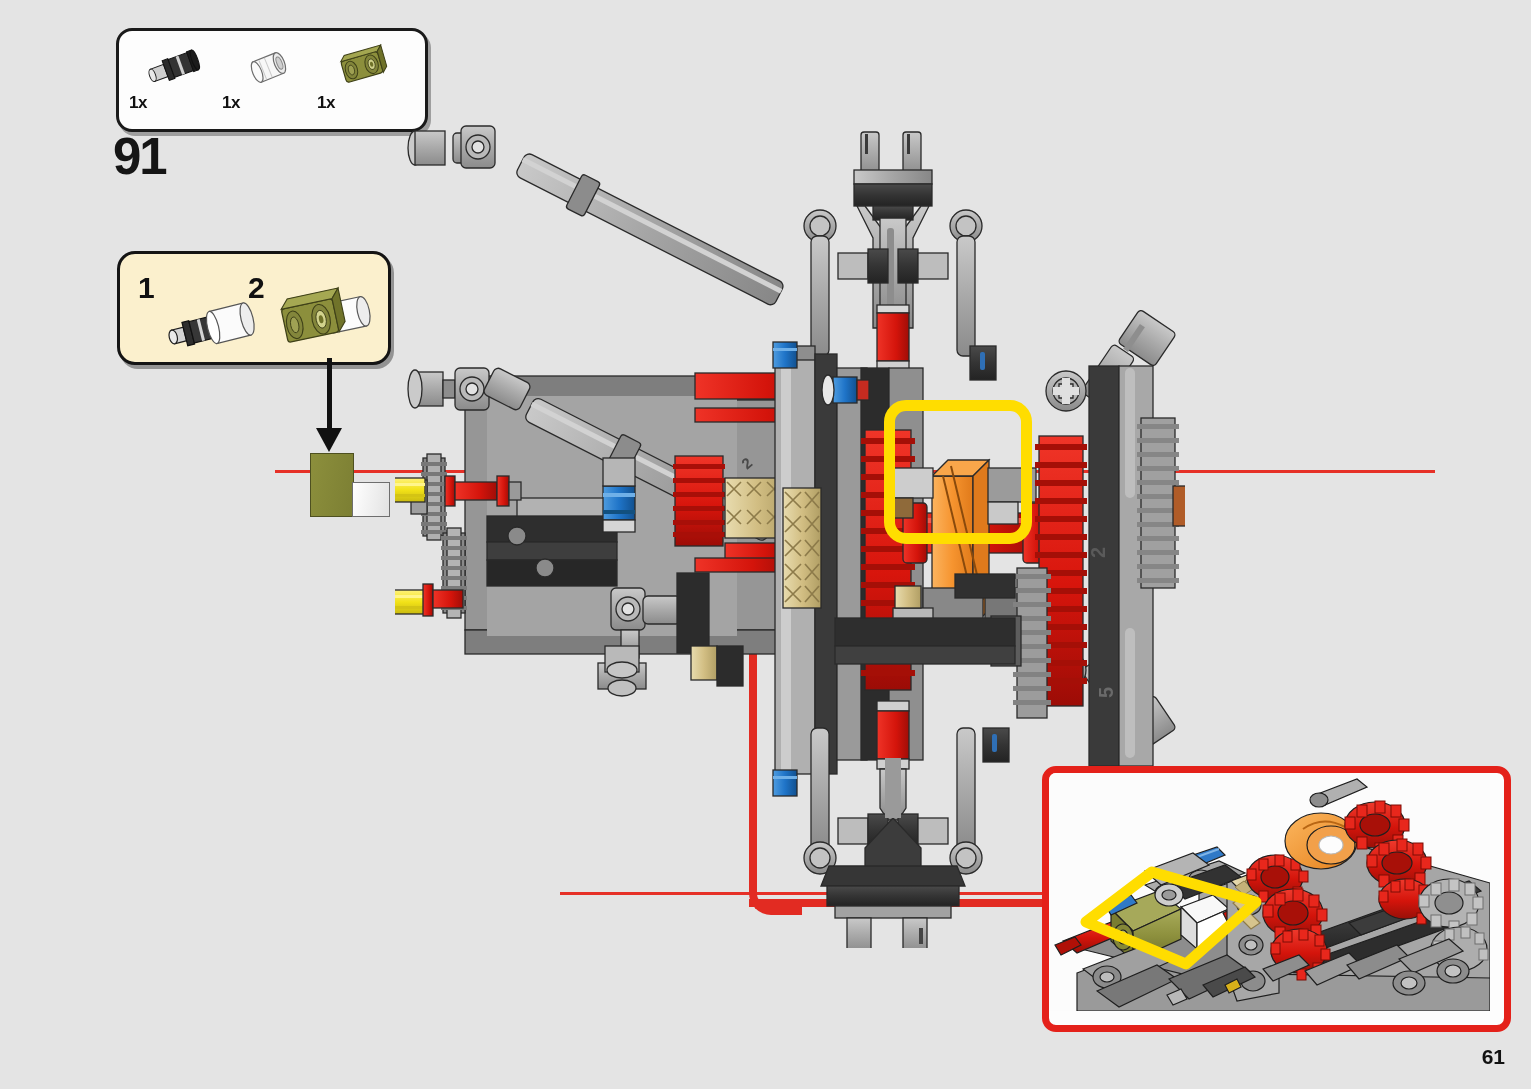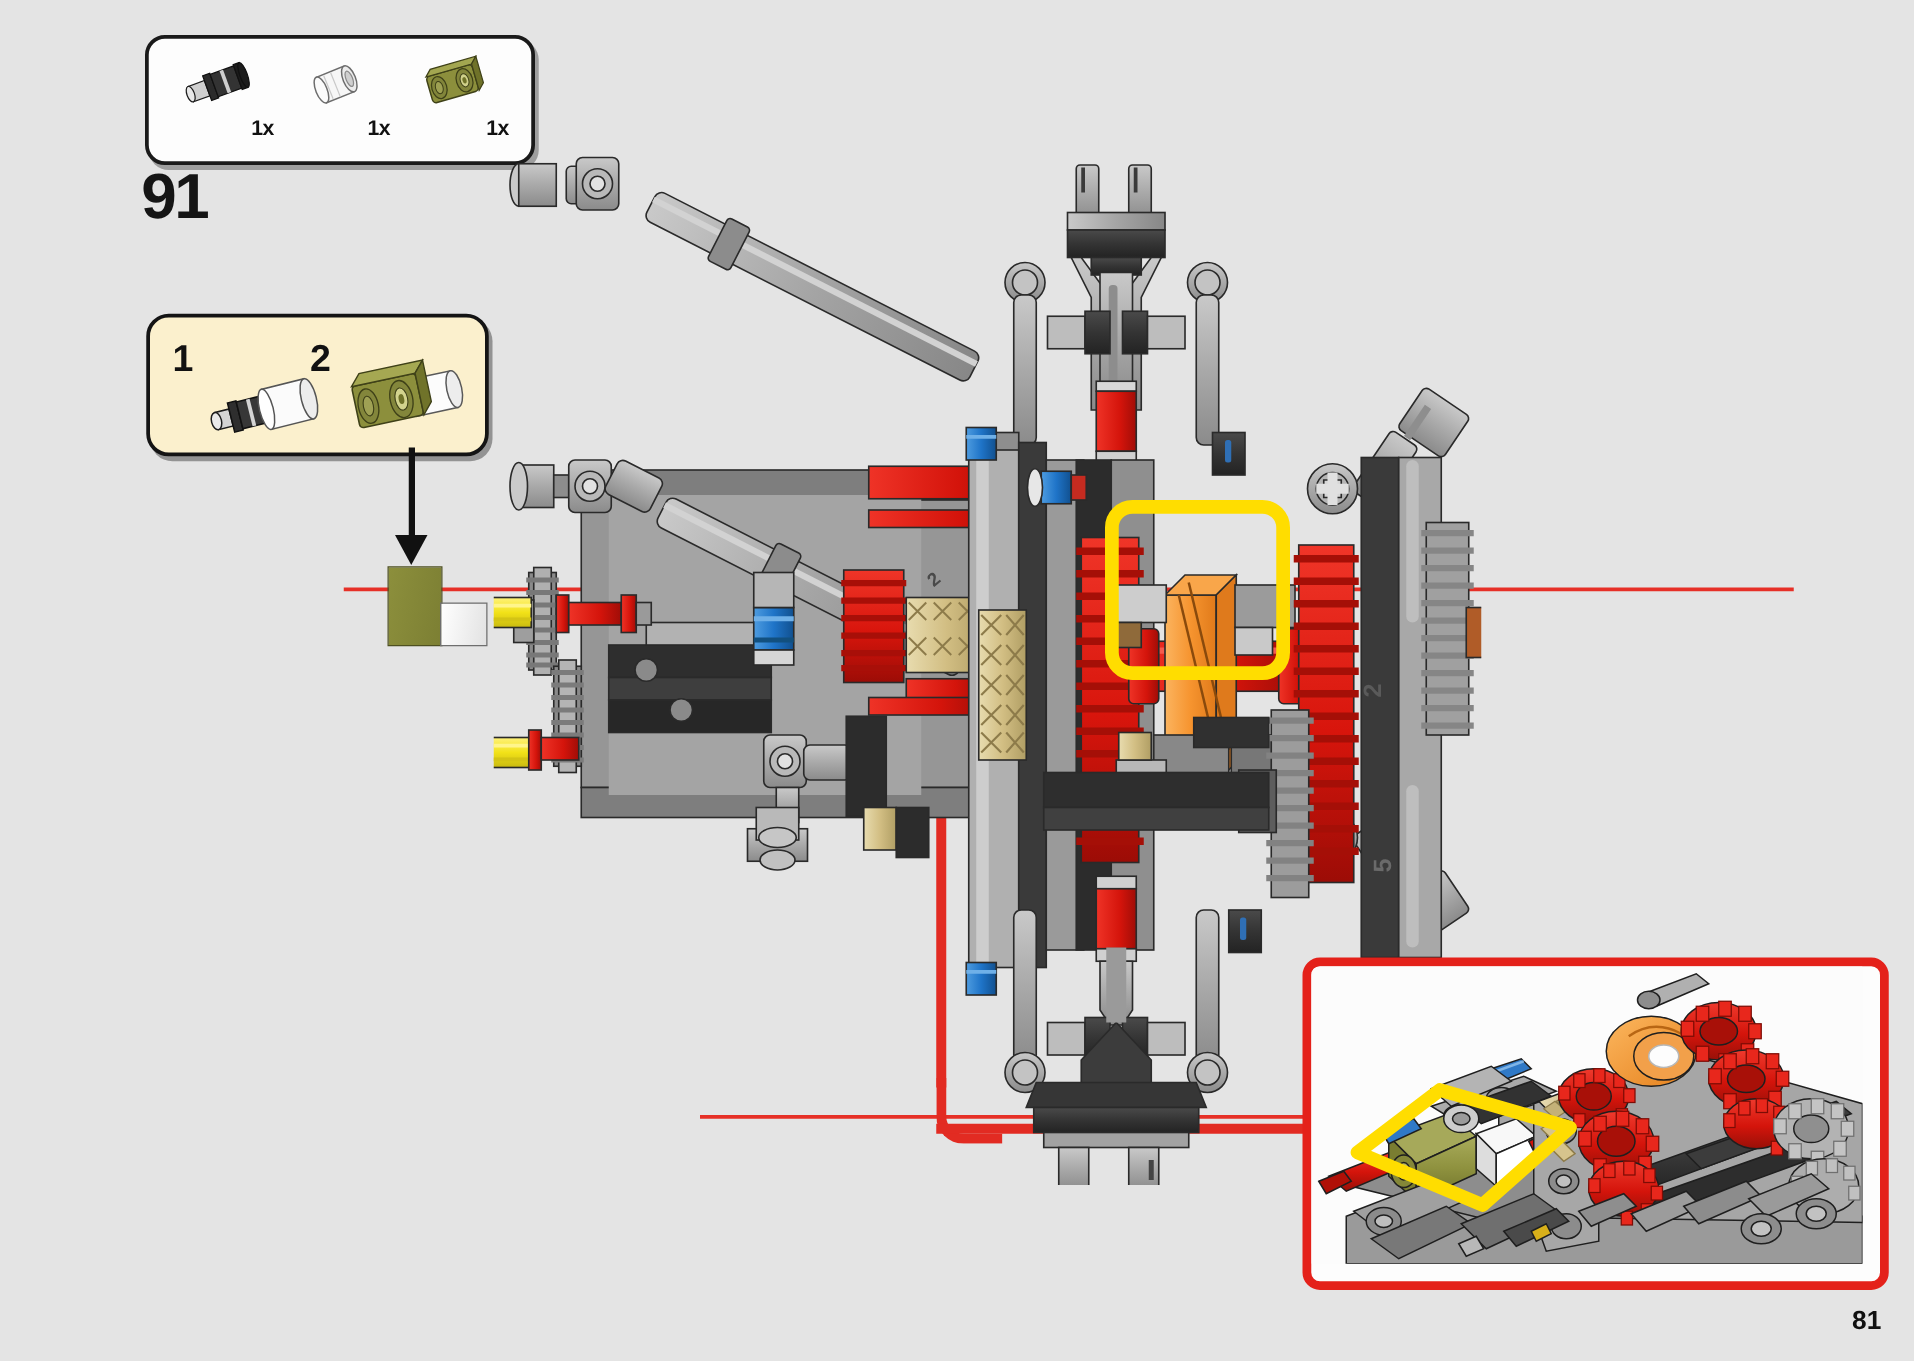--- a/index.html
+++ b/index.html
@@ -10,21 +10,21 @@
     position:relative;overflow:hidden;
   }
   .abs{position:absolute;}
 
   
   #parts-bin{
     left:116px;top:28px;width:306px;height:98px;
     background:#fdfdfd;border:3px solid #1a1a1a;border-radius:16px;
     box-shadow:3px 4px 0 rgba(30,30,30,.35);
   }
-  .part-cell{position:absolute;top:10px;width:90px;height:80px;text-align:right;}
+  .part-cell{position:absolute;top:10px;width:90px;height:80px;text-align:left;}
   .part-art{height:52px;position:relative;}
   .part-qty{font-size:17px;font-weight:bold;color:#111;letter-spacing:-.5px;}
 
   
   #step-number{
     left:113px;top:131px;font-size:51px;font-weight:bold;color:#151515;
     letter-spacing:-2px;line-height:1;
   }
 
   
@@ -826,13 +826,13 @@
   </g>
 </svg>
 </div>
 
 <div class="abs" id="highlight-inset">
   <svg width="186" height="110" viewBox="0 0 186 110">
     <polygon points="8,58 74,8 178,38 108,100" fill="none" stroke="#ffdd00" stroke-width="11" stroke-linejoin="round"></polygon>
   </svg>
 </div>
 
-<div class="abs" id="page-number">81</div>
+<div class="abs" id="page-number">61</div>
 
 </body></html>

